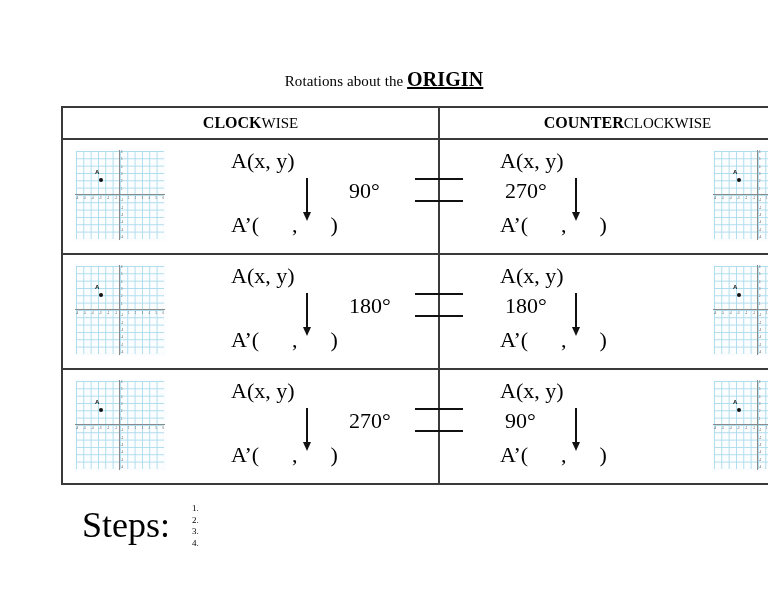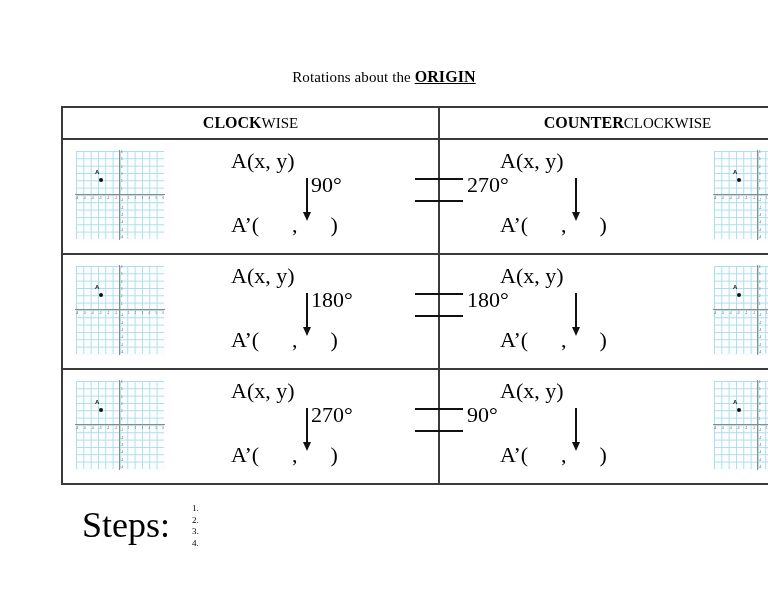--- a/index.html
+++ b/index.html
@@ -24,21 +24,21 @@
     width: 768px;
     text-align: center;
     font-size: 15px;
     font-weight: bold;
     letter-spacing: .1px;
   }
   .title .plain { font-weight: normal; }
   .title .origin {
     font-weight: bold;
     text-decoration: underline;
-    font-size: 16px;
+    font-size: 20px;
     text-align: right;
   }
 
   
   .rot-table {
     position: absolute;
     left: 61px;
     top: 106px;
     width: 756px;
     border-collapse: collapse;
@@ -169,22 +169,23 @@
     width: 0; height: 0;
     border-left: 4px solid transparent;
     border-right: 4px solid transparent;
     border-top: 9px solid #111;
   }
 
   
   .angle {
     position: absolute;
     font-size: 22px;
-    top: 32px;
+    top: 38px;
     white-space: nowrap;
+    margin-left: 38px;
   }
   .angle.cw-side  { left: 248px; }
   .angle.ccw-side { left: 27px; }
 
   
   .eq {
     position: absolute;
     left: -25px;
     top: 38px;
     width: 48px;

